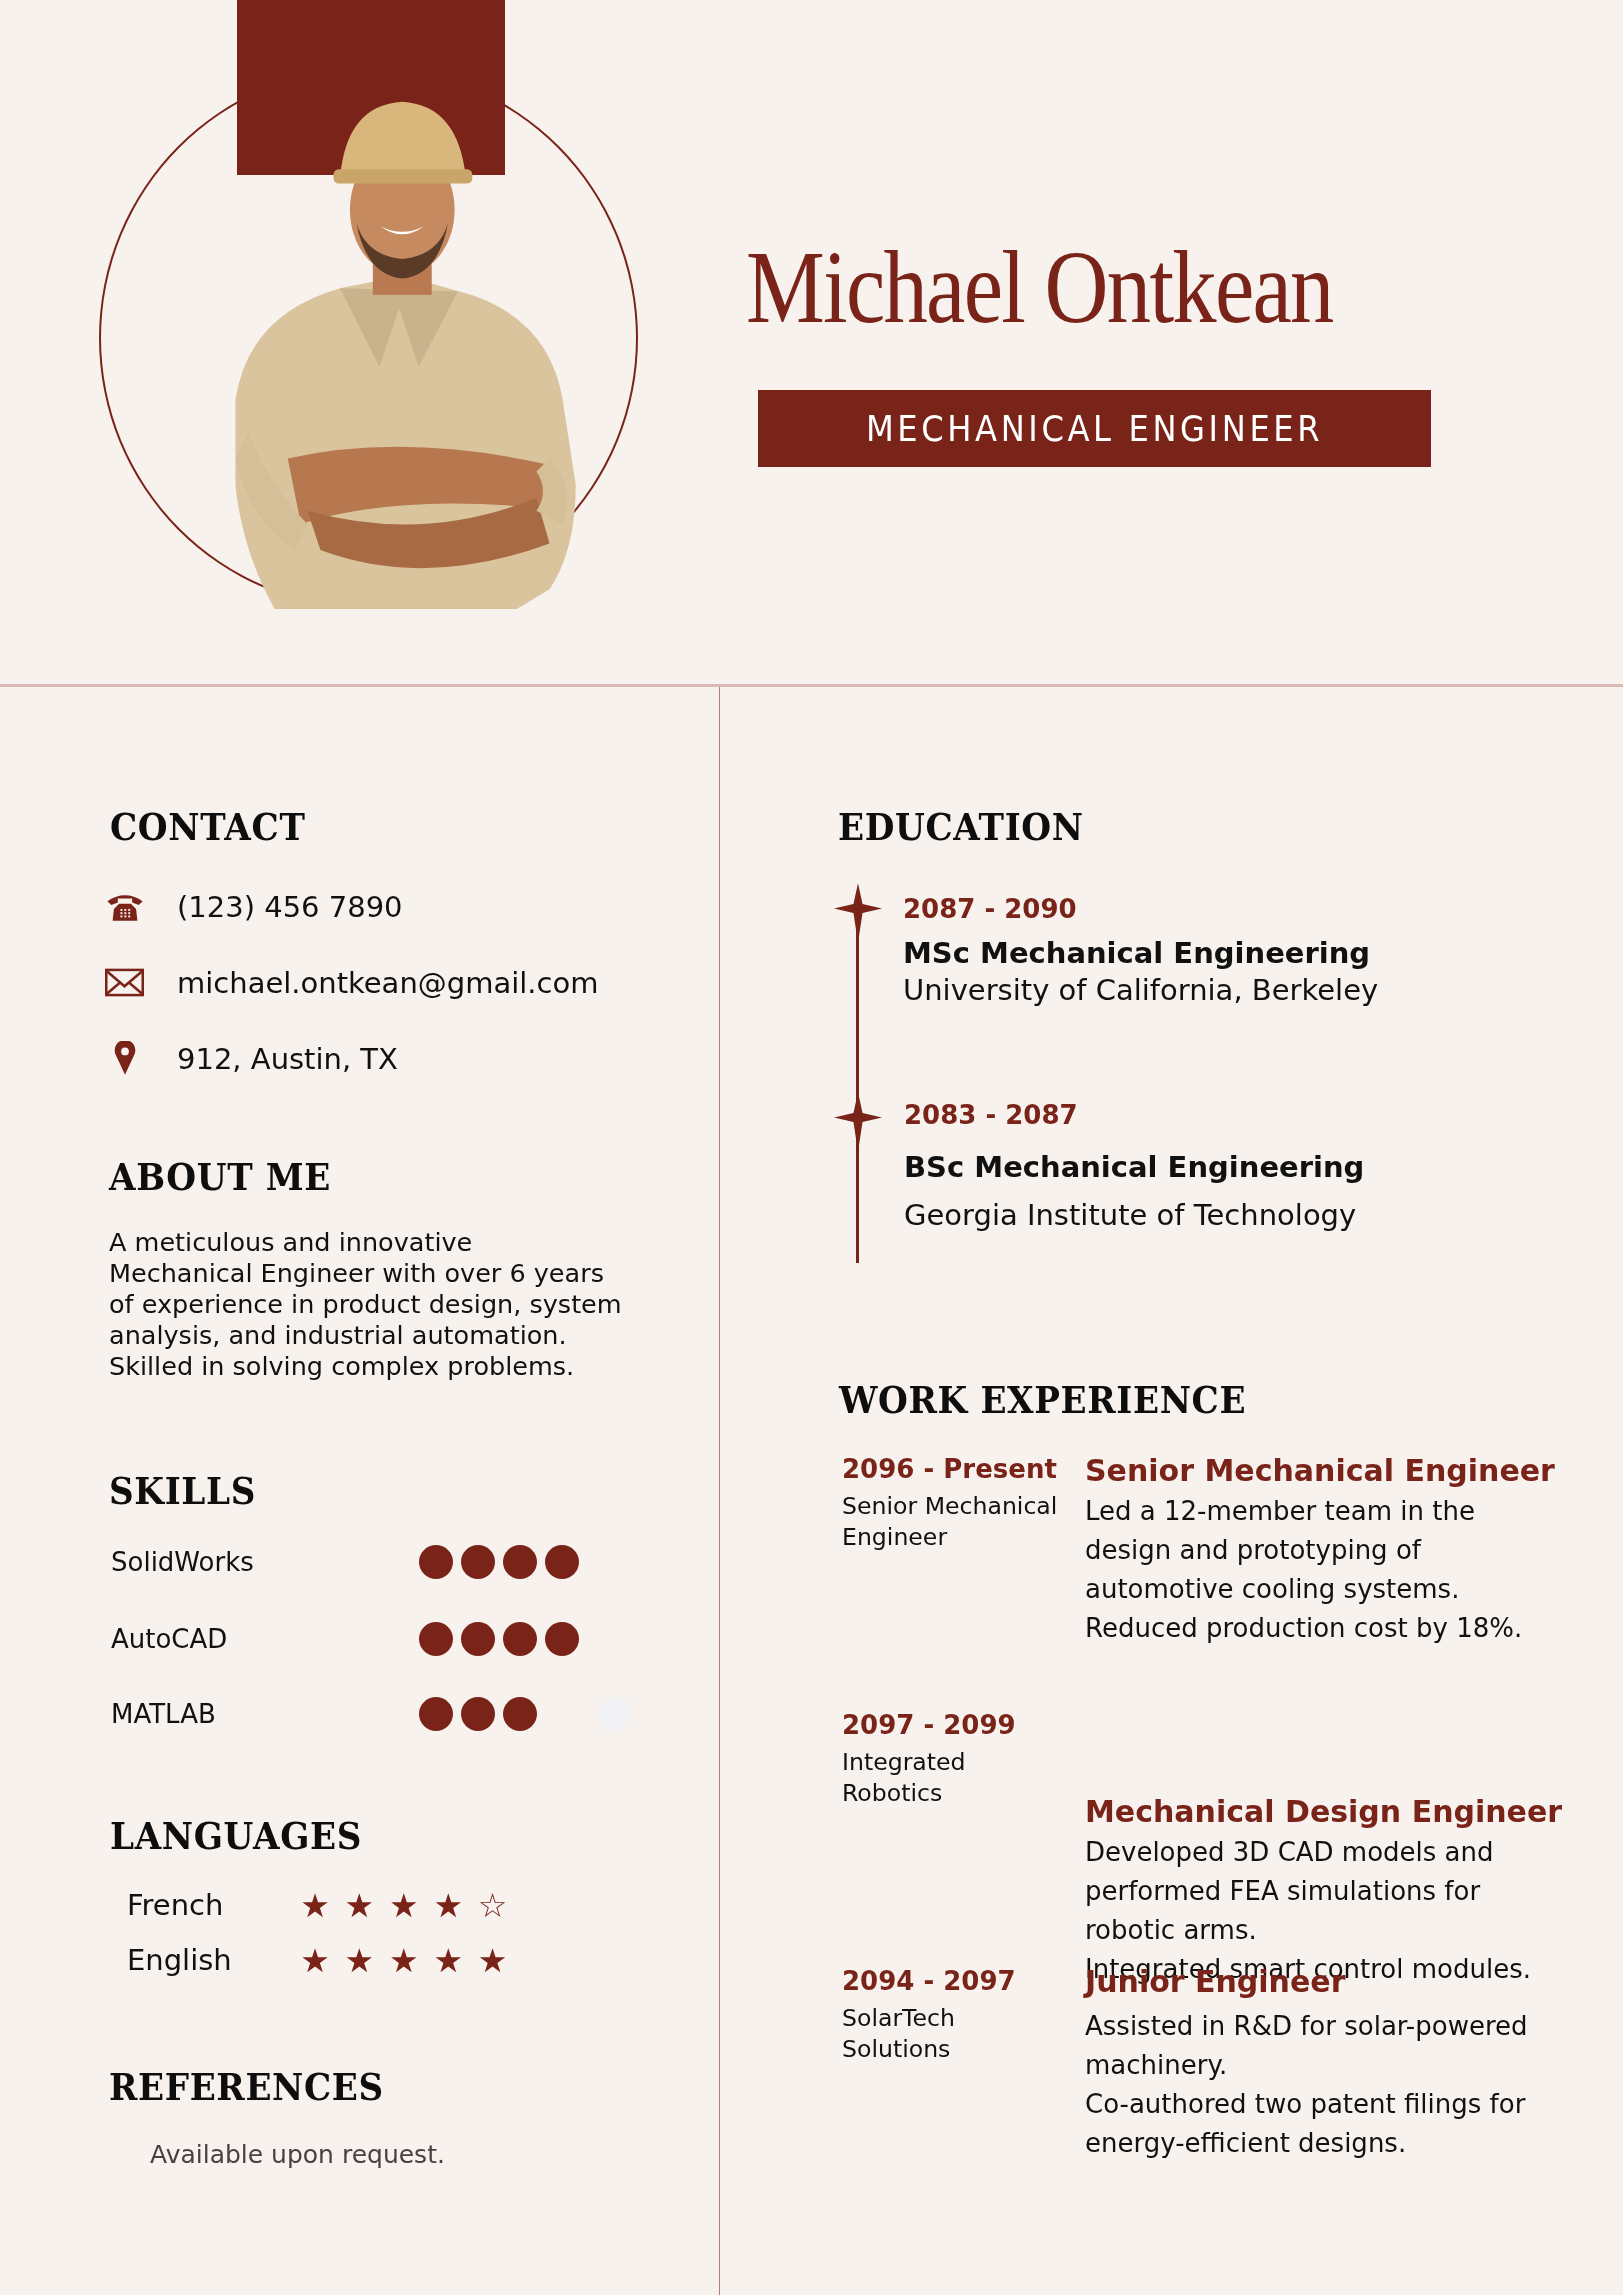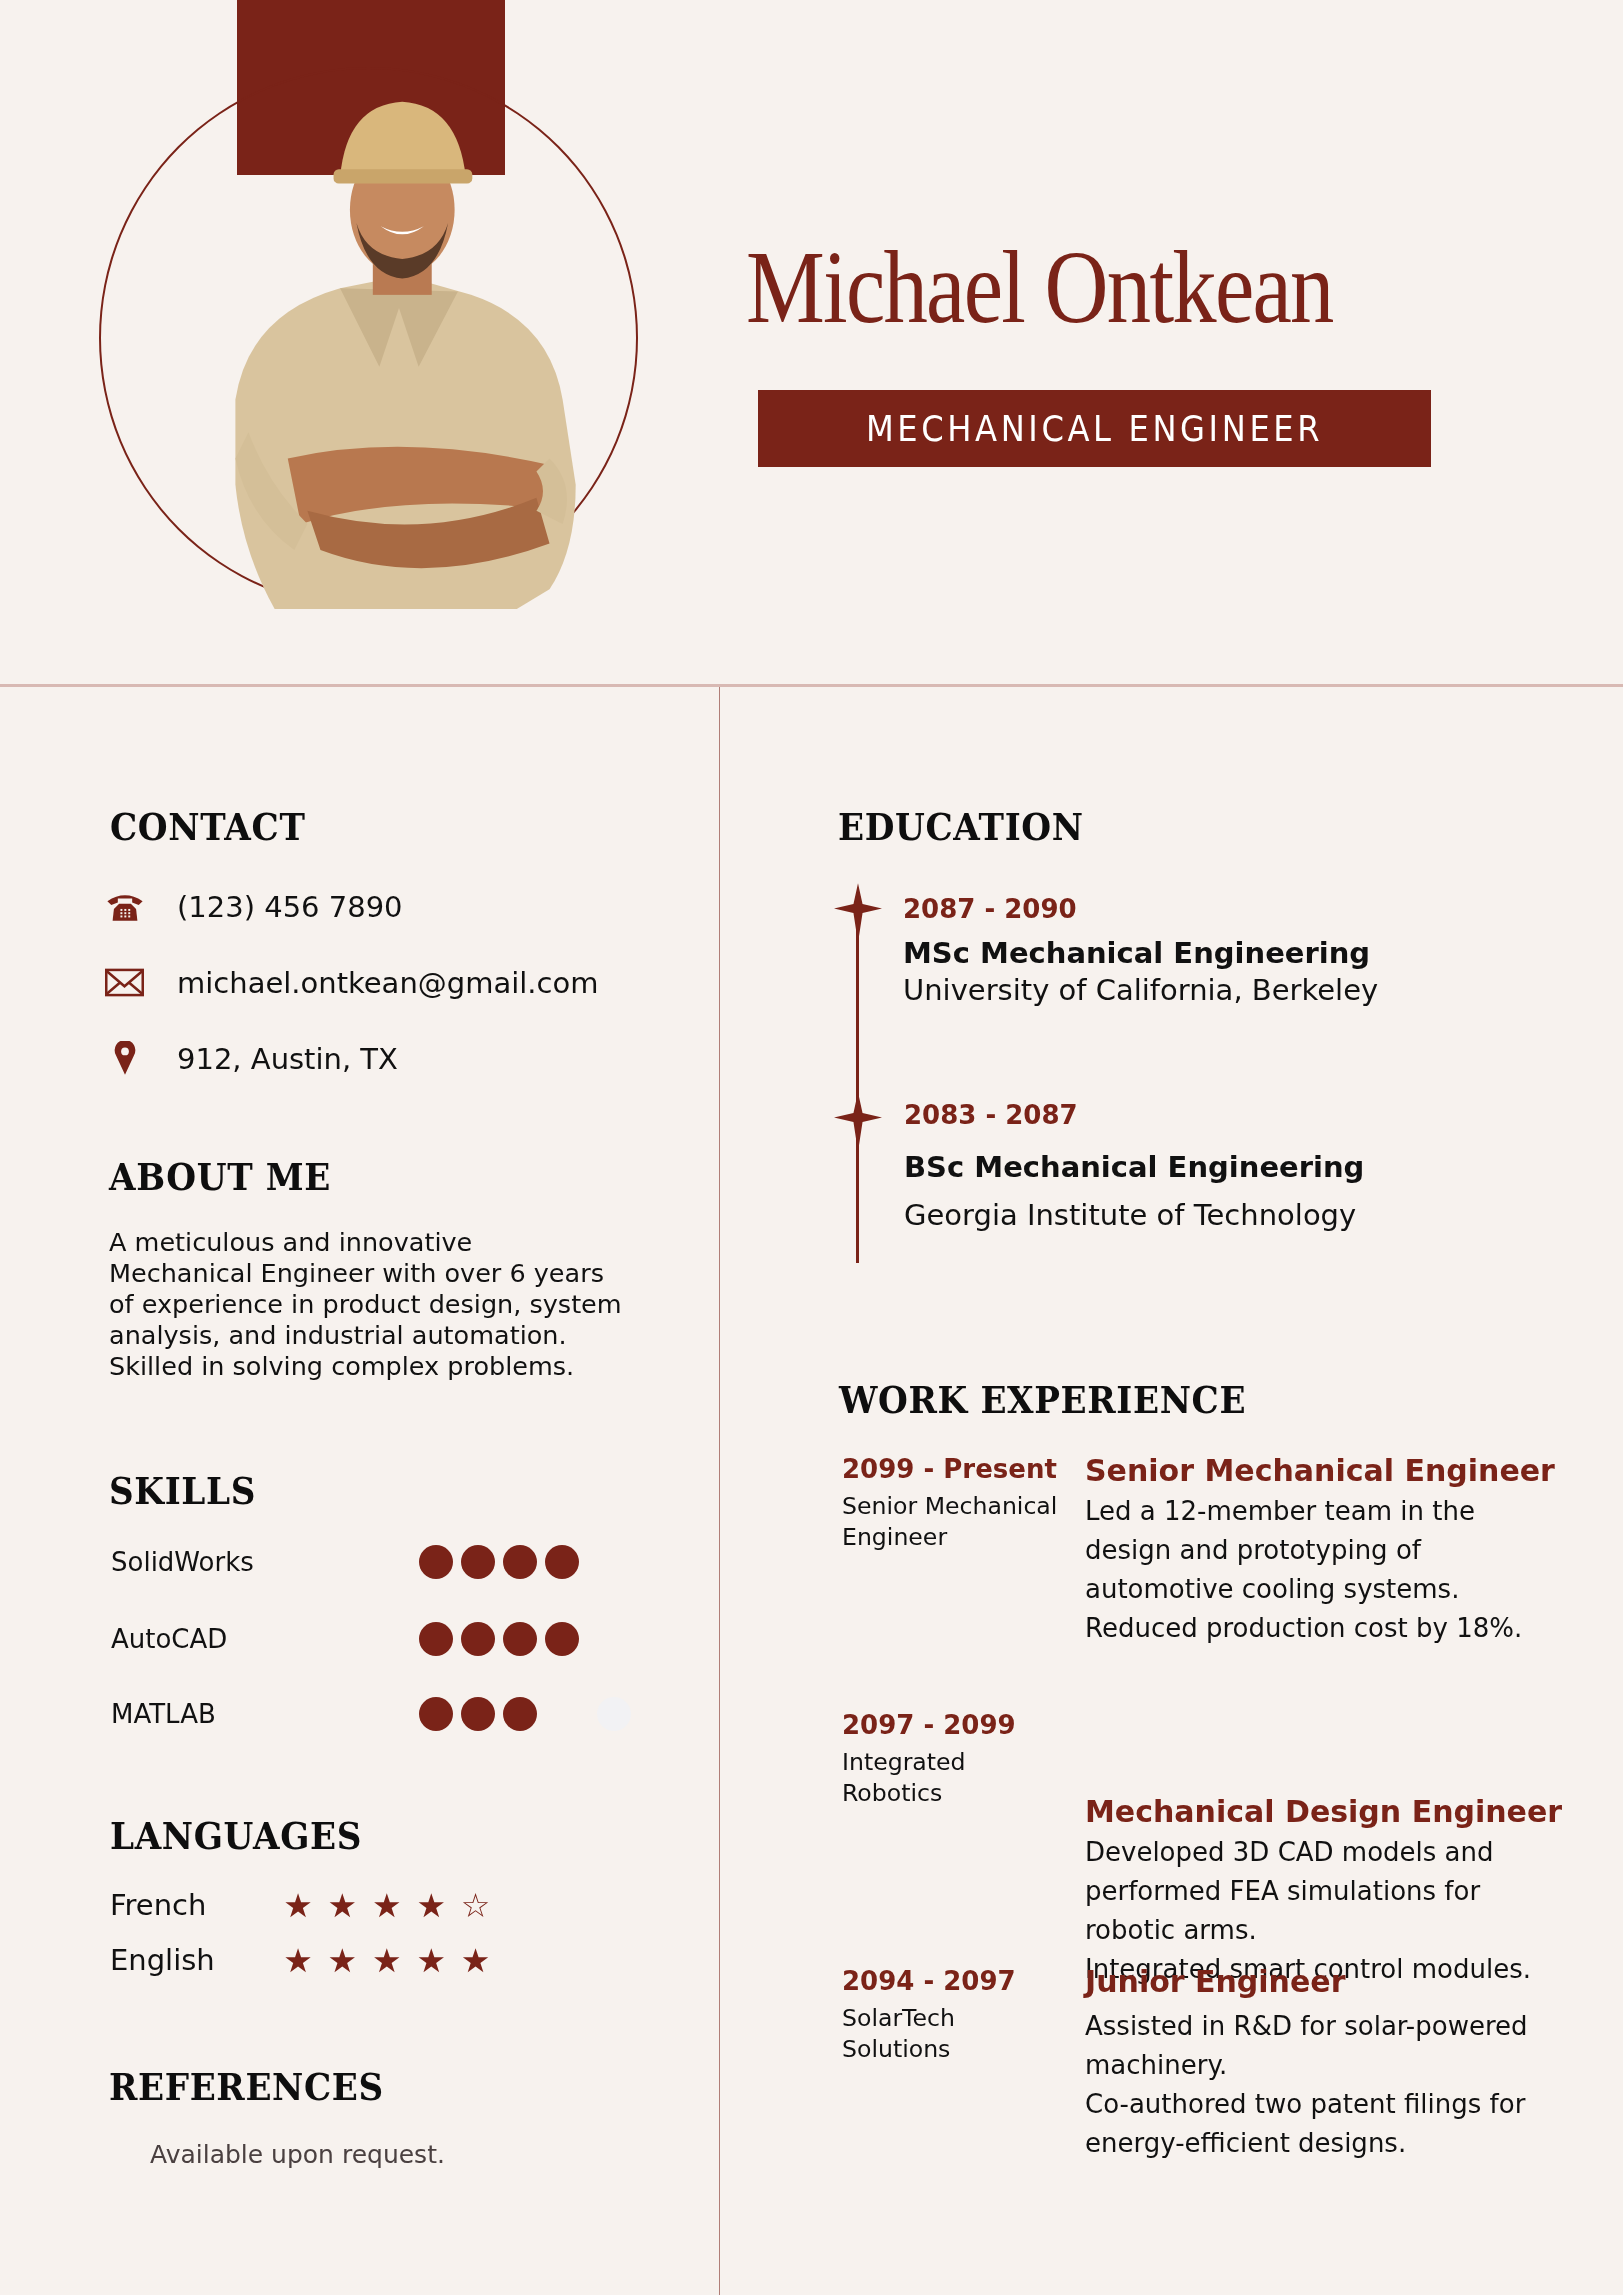--- a/index.html
+++ b/index.html
@@ -168,21 +168,21 @@
     <div class="dots">
       <span class="dot"></span>
       <span class="dot"></span>
       <span class="dot"></span>
       <span class="dot empty" style="margin-left:52px;"></span>
     </div>
   </div>
 </div>
 
 <div class="abs heading" style="left:110px; top:1813px;">LANGUAGES</div>
-<div class="abs" style="left:110px; top:1882px;">
+<div class="abs" style="left:127px; top:1882px;">
   <div class="lang-row">
     <span class="body-text lang-label">French</span>
     <div class="stars">
       <span class="star">★</span>
       <span class="star">★</span>
       <span class="star">★</span>
       <span class="star">★</span>
       <span class="star">☆</span>
     </div>
   </div>
@@ -218,21 +218,21 @@
 </div>
 <div class="abs" style="left:904px; top:1100px;">
   <div class="edu-date">2083 - 2087</div>
   <div class="edu-degree" style="margin-top:19.6px;">BSc Mechanical Engineering</div>
   <div class="edu-school" style="margin-top:14.4px;">Georgia Institute of Technology</div>
 </div>
 
 <div class="abs heading" style="left:839px; top:1377px;">WORK EXPERIENCE</div>
 
 <div class="abs" style="left:842px; top:1454px;">
-  <div class="job-date">2099 - Present</div>
+  <div class="job-date">2096 - Present</div>
   <div class="job-company" style="margin-top:6.5px;">Senior Mechanical
 Engineer</div>
 </div>
 <div class="abs" style="left:1085px; top:1453px;">
   <div class="job-title">Senior Mechanical Engineer</div>
   <div class="job-desc" style="margin-top:3.9px;">Led a 12-member team in the
 design and prototyping of
 automotive cooling systems.
 Reduced production cost by 18%.</div>
 </div>

